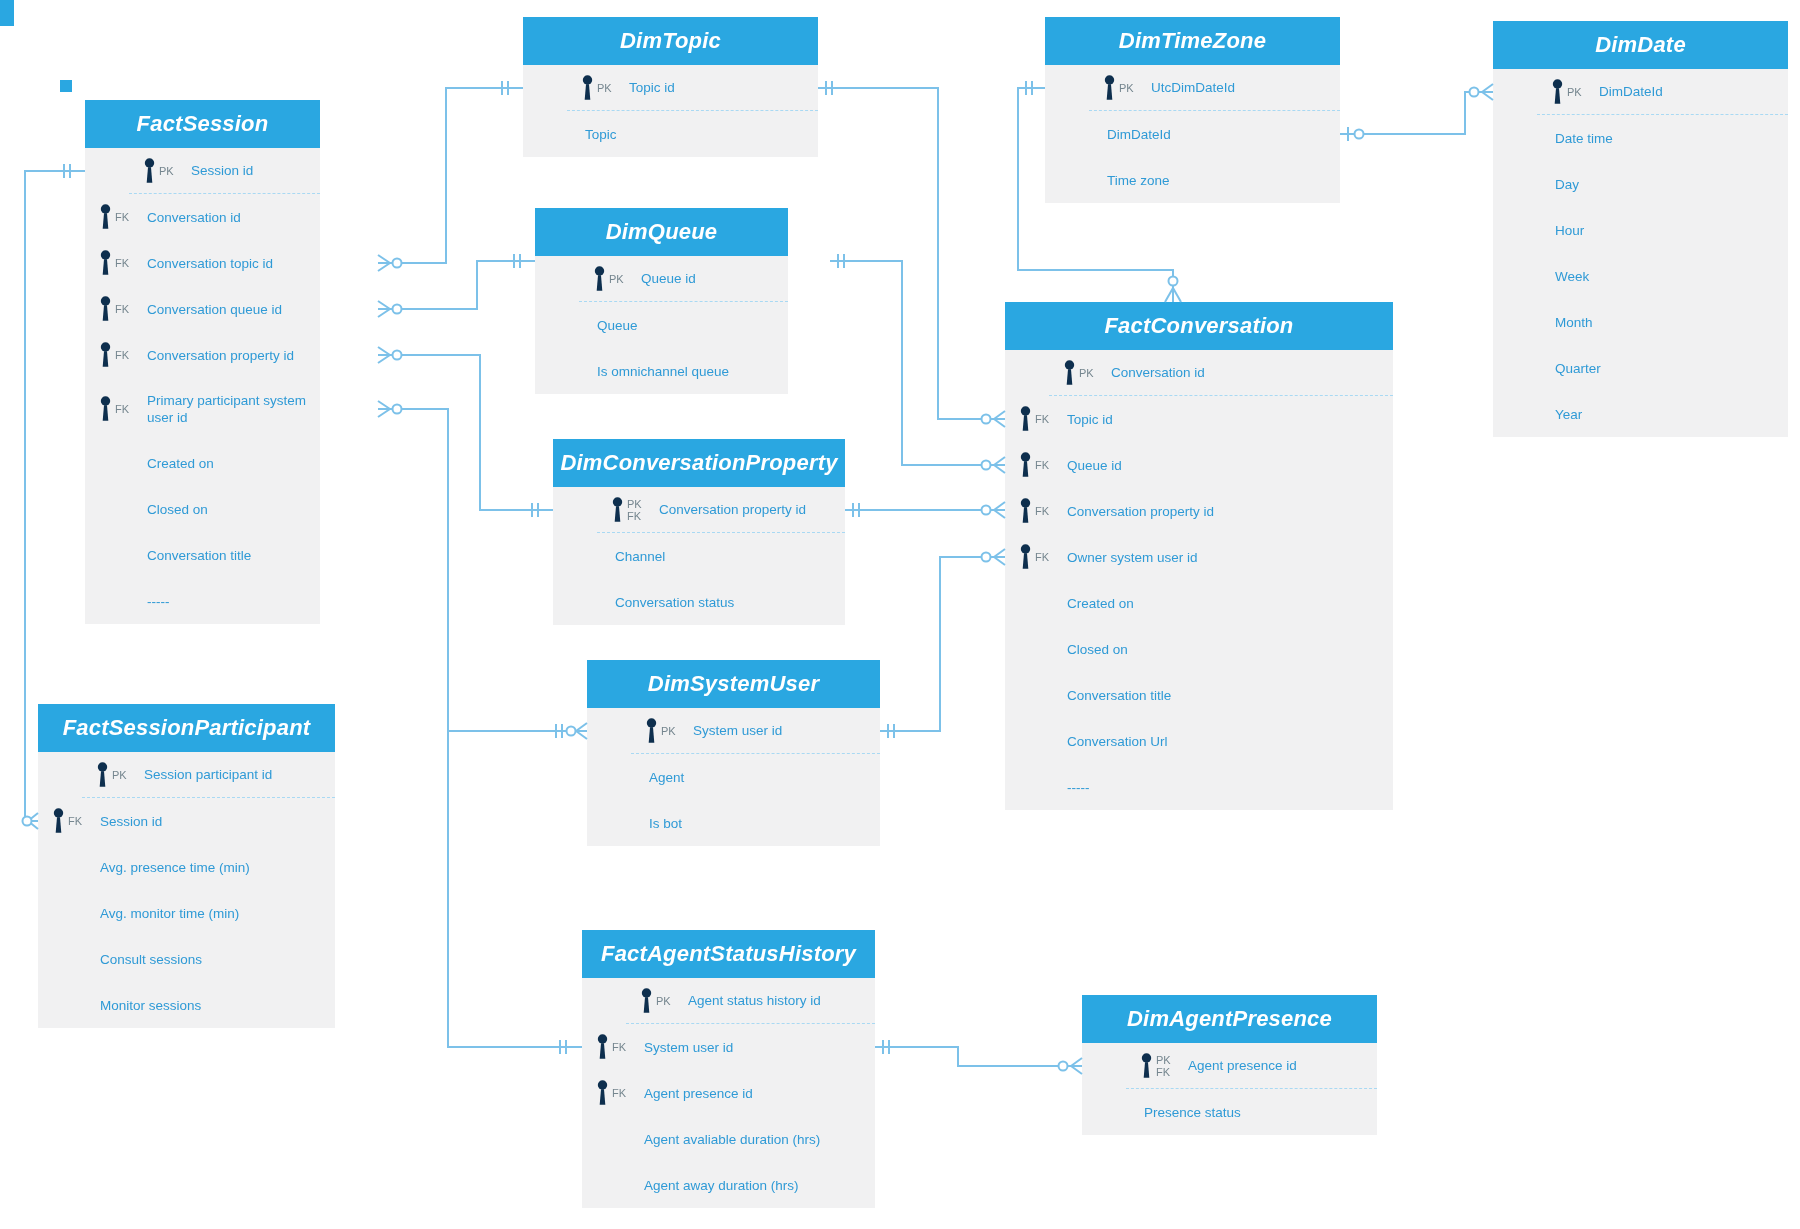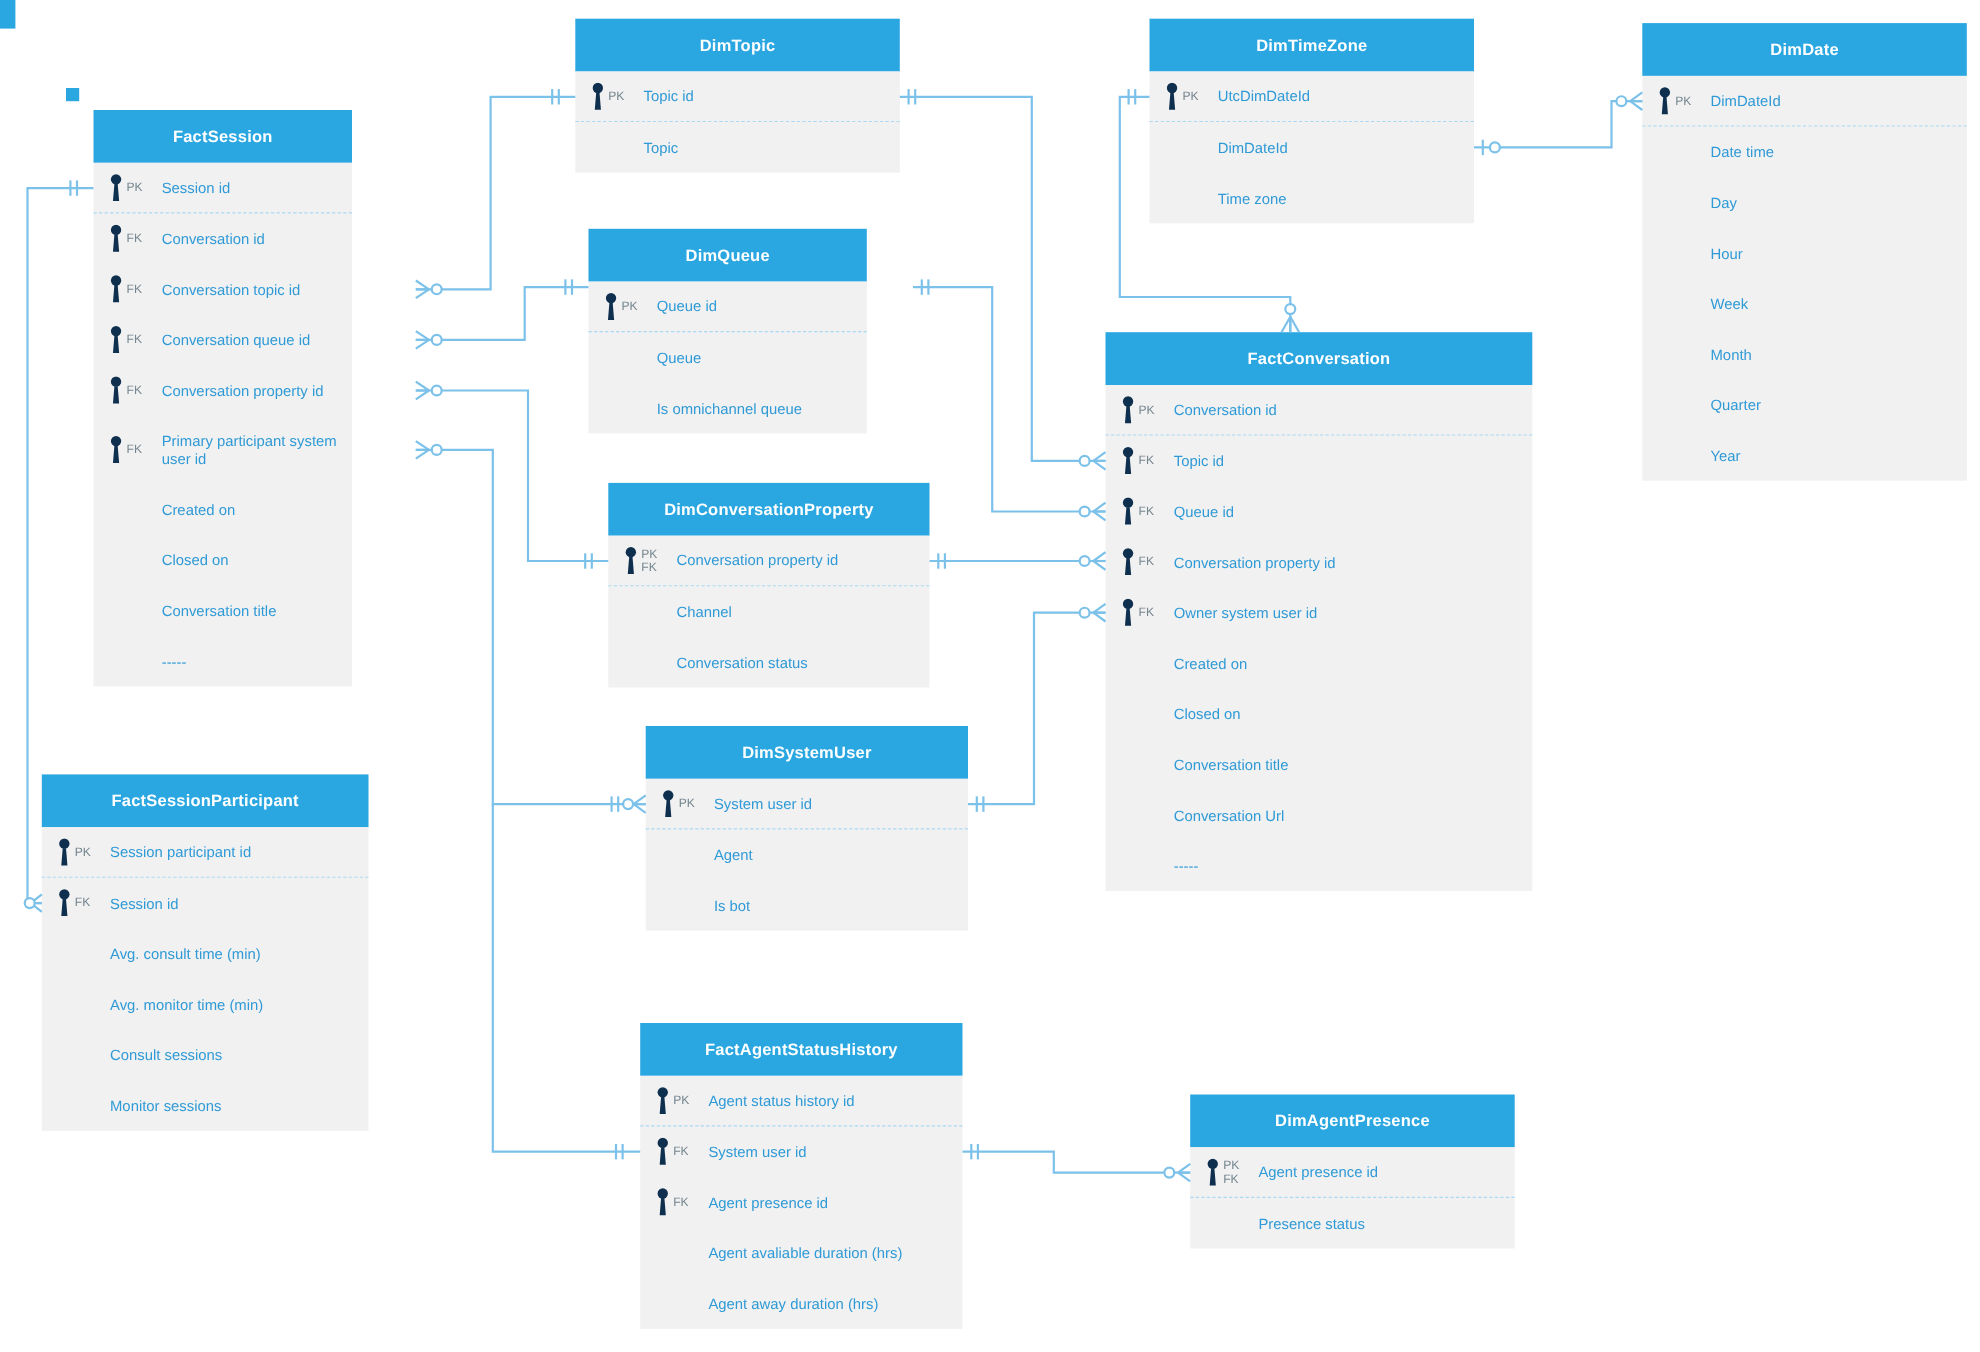--- a/index.html
+++ b/index.html
@@ -3,30 +3,31 @@
 <meta charset="utf-8">
 <style>
   html,body{margin:0;padding:0;background:#fff;}
   .canvas{
     position:relative;width:1800px;height:1229px;background:#fff;overflow:hidden;
     font-family:"Liberation Sans",sans-serif;
   }
   .table{position:absolute;z-index:1;}
   .thead{
     height:48px;background:#2AA7E1;color:#fff;display:flex;align-items:center;
-    justify-content:center;font-size:15px;font-weight:bold;letter-spacing:.2px;
+    justify-content:center;font-size:22px;font-weight:bold;letter-spacing:.2px;
     box-sizing:border-box;
+    font-style:italic;
   }
   .tbody{background:#F1F1F2;}
   .row{
     display:flex;align-items:center;height:46px;padding:0 8px 0 14px;
     box-sizing:border-box;
   }
   .row.tall{height:62px;}
-  .row.divided{border-bottom:1px dashed #A9D9F3;}
+  .row.divided{border-bottom:1px dashed #A9D9F3;margin-left:44px;}
   .keywrap{width:48px;flex:none;display:flex;align-items:center;}
   .keywrap svg{margin-right:3px;flex:none;}
   .klabels{display:flex;flex-direction:column;justify-content:center;}
   .klabel{font-size:11px;line-height:12px;color:#75868F;}
   .fname{font-size:13.5px;line-height:17px;color:#2F9AD6;}
   #rels{position:absolute;left:0;top:0;z-index:5;pointer-events:none;}
   #rels polyline{stroke:#7CC1E9;stroke-width:2;fill:none;}
   #rels line{stroke:#7CC1E9;stroke-width:2;}
   #rels circle{fill:#fff;stroke:#7CC1E9;stroke-width:2;}
   .fragment{position:absolute;background:#2AA7E1;z-index:2;}
@@ -539,21 +540,21 @@
               <path d="M5 9.2 L8 9.2 L9.3 24.8 L3.7 24.8 Z"></path>
             </svg>
             <span class="klabels">
               <span class="klabel">FK</span>
             </span>
           </span>
           <span class="fname">Session id</span>
         </div>
         <div class="row">
           <span class="keywrap"></span>
-          <span class="fname">Avg. consult time (min)</span>
+          <span class="fname">Avg. presence time (min)</span>
         </div>
         <div class="row">
           <span class="keywrap"></span>
           <span class="fname">Avg. monitor time (min)</span>
         </div>
         <div class="row">
           <span class="keywrap"></span>
           <span class="fname">Consult sessions</span>
         </div>
         <div class="row">

